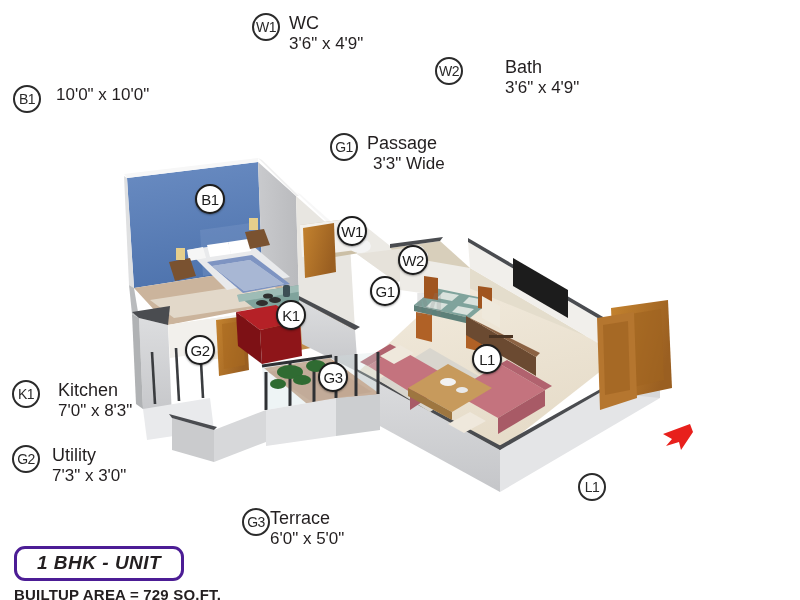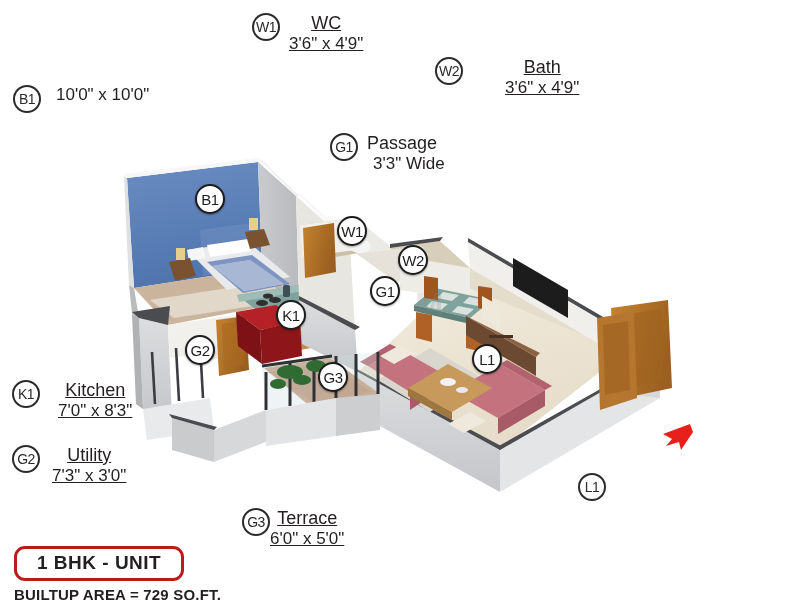--- a/index.html
+++ b/index.html
@@ -9,27 +9,27 @@
 
   
   .callout{position:absolute;display:flex;align-items:flex-start;}
   .cmark{width:28px;height:28px;border-radius:50%;border:2px solid #2b2b2b;
          background:#fff;color:#2b2b2b;display:flex;align-items:center;
          justify-content:center;font-size:14px;letter-spacing:-0.5px;
          flex:0 0 auto;box-sizing:border-box;}
   .ctext{margin-left:9px;line-height:1.18;}
   .cname{font-size:18px;white-space:nowrap;}
   .cdim{font-size:17px;white-space:nowrap;}
-  .ctext.c-center{text-align:center;text-decoration:underline;}
+  .ctext.c-center{text-align:left;}
   .ctext.c-indent .cdim{margin-left:6px;}
 
   
   #legend{position:absolute;left:14px;top:546px;}
-  .legend-box{border:3px solid #b91c1c;border-radius:11px;padding:3px 20px 4px;
-              display:inline-block;}
+  .legend-box{border:3px solid #4c1d95;border-radius:11px;padding:3px 20px 4px;
+              display:inline-block;font-style:italic;}
   .legend-box span{font-size:19px;font-weight:bold;letter-spacing:.5px;}
   #legend .area{margin-top:5px;font-size:15px;font-weight:bold;letter-spacing:.2px;}
 
   
   .badge{position:absolute;width:30px;height:30px;border-radius:50%;
          background:#fff;border:2px solid #1d1d1d;color:#1d1d1d;
          display:flex;align-items:center;justify-content:center;
          font-size:15px;letter-spacing:-0.5px;box-sizing:border-box;
          box-shadow:0 1px 2px rgba(0,0,0,.35);z-index:40;}
 

